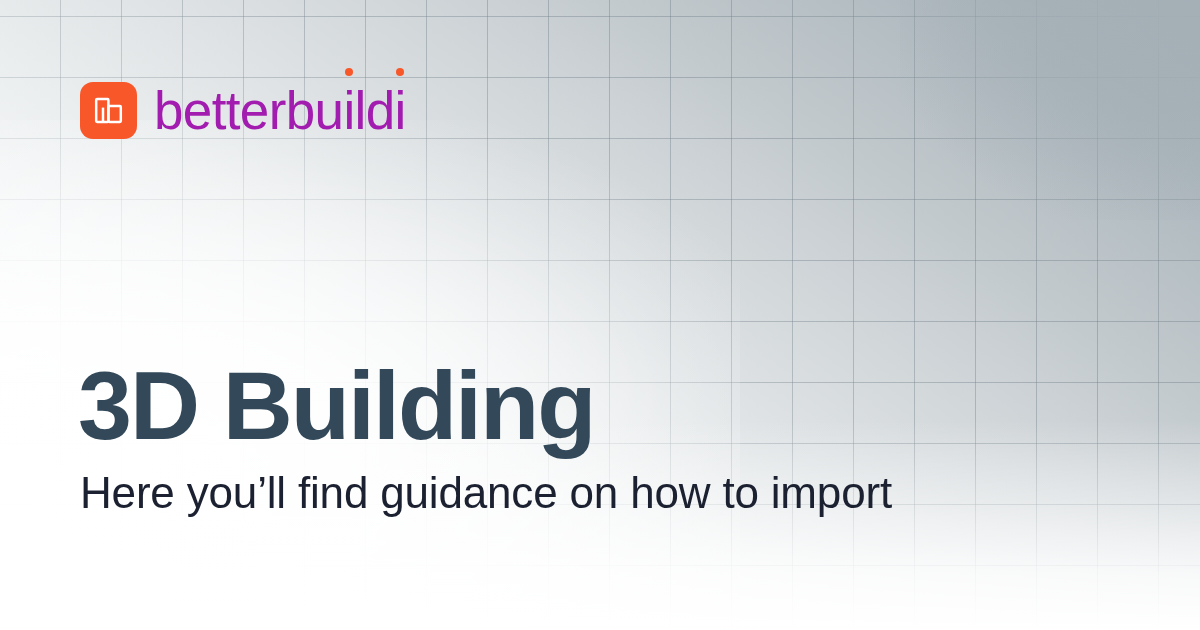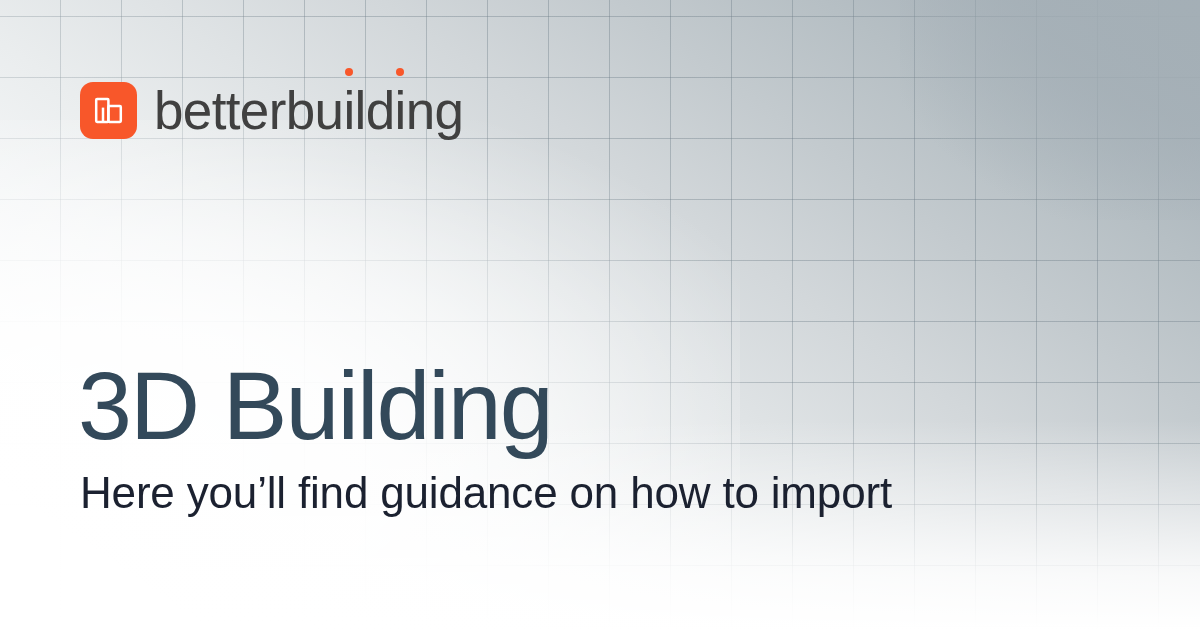--- a/index.html
+++ b/index.html
@@ -148,21 +148,21 @@
     justify-content: center;
     flex: none;
   }
 
   .logo-mark svg { display: block; }
 
   .logo-wordmark {
     font-size: 53px;
     font-weight: 500;
     letter-spacing: -0.012em;
-    color: #404040;
+    color: #a21caf;
     line-height: 1;
     white-space: nowrap;
     display: flex;
     align-items: flex-end;
   }
 
   
   .wm-i {
     position: relative;
     display: inline-block;
@@ -177,21 +177,21 @@
     border-radius: 50%;
     background: #f8572a;
   }
 
   
   .headline {
     position: absolute;
     left: 78px;
     top: 292px;
     font-size: 97px;
-    font-weight: 400;
+    font-weight: 700;
     letter-spacing: -0.021em;
     color: #33495a;
     line-height: 1.0;
     white-space: nowrap;
   }
 
   
   .subhead {
     position: absolute;
     left: 80px;
@@ -229,21 +229,20 @@
           <line x1="11.0" y1="13.6" x2="11.0" y2="28.0" stroke="#ffffff" stroke-width="2.5"></line>
         </svg>
       </div>
 
       <div class="logo-wordmark">
         <span>better</span>
           <span>bu</span>
           <span class="wm-i"><span class="tittle"></span><span>i</span></span>
           <span>ld</span>
           <span class="wm-i"><span class="tittle"></span><span>i</span></span>
-          <span>ng</span>
       </div>
     </div>
 
     <h1 class="headline">3D Building</h1>
 
     <p class="subhead">
       <span class="line">Here you’ll find guidance on how to import</span>
     </p>
 
   </div>

